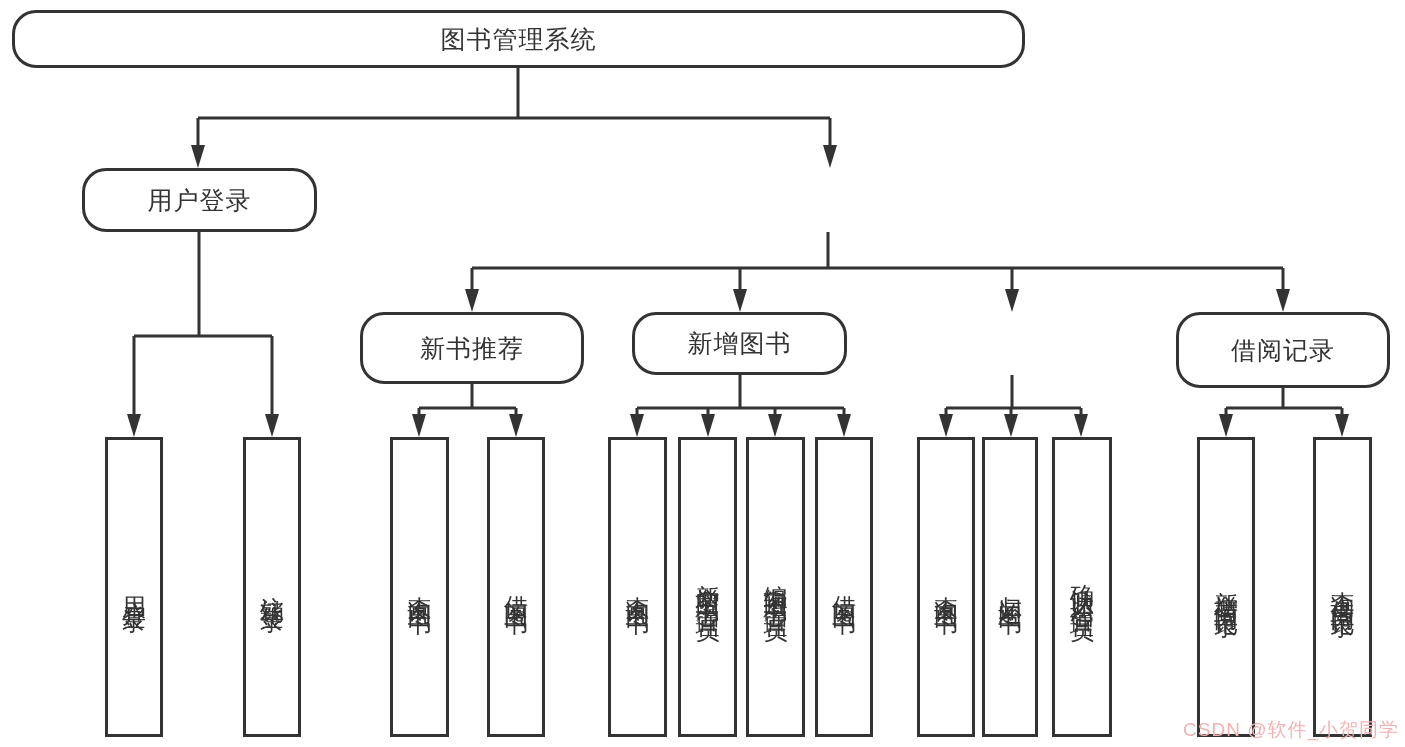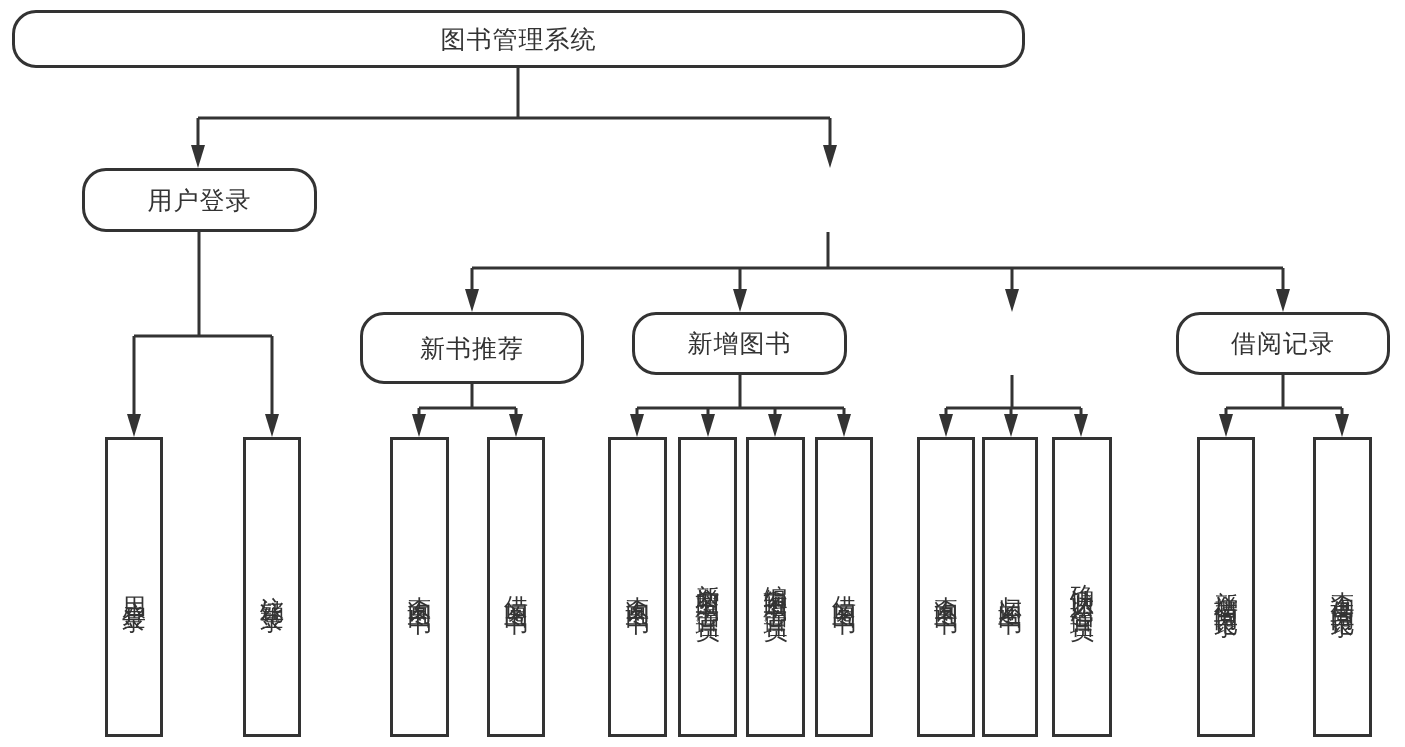--- a/index.html
+++ b/index.html
@@ -98,34 +98,35 @@
       <polygon points="1335,414 1349,414 1342,437"></polygon>
     </g>
   </svg>
 
   <div class="node h" style="left:12px; top:10px; width:1013px; height:58px;">图书管理系统</div>
 
   <div class="node h" style="left:82px; top:168px; width:235px; height:64px;">用户登录</div>
 
   <div class="node h" style="left:360px; top:312px; width:224px; height:72px;">新书推荐</div>
   <div class="node h" style="left:632px; top:312px; width:215px; height:63px;">新增图书</div>
-  <div class="node h" style="left:1176px; top:312px; width:214px; height:63px;">借阅记录</div>
+  <div class="node h" style="left:1176px; top:312px; width:214px; height:76px;">借阅记录</div>
 
   <div class="node v" style="left:105px; top:437px; width:58px; height:300px;">用户登录</div>
   <div class="node v" style="left:243px; top:437px; width:58px; height:300px;">注销登录</div>
 
   <div class="node v" style="left:390px; top:437px; width:59px; height:300px;">查询图书</div>
   <div class="node v" style="left:487px; top:437px; width:58px; height:300px;">借阅图书</div>
 
   <div class="node v" style="left:608px; top:437px; width:59px; height:300px;">查询图书</div>
   <div class="node v" style="left:678px; top:437px; width:59px; height:300px;">新增图书（管理员）</div>
   <div class="node v" style="left:746px; top:437px; width:59px; height:300px;">编辑图书（管理员）</div>
   <div class="node v" style="left:815px; top:437px; width:58px; height:300px;">借阅图书</div>
 
   <div class="node v" style="left:917px; top:437px; width:58px; height:300px;">查询图书</div>
   <div class="node v" style="left:982px; top:437px; width:56px; height:300px;">归还图书</div>
   <div class="node v" style="left:1052px; top:437px; width:60px; height:300px;">确认归还（管理员）</div>
 
   <div class="node v" style="left:1197px; top:437px; width:58px; height:300px;">新增借阅记录</div>
   <div class="node v" style="left:1313px; top:437px; width:59px; height:300px;">查询借阅记录</div>
 
+  <div class="watermark">CSDN @软件_小贺同学</div>
 
 </div>
 
 </body></html>

